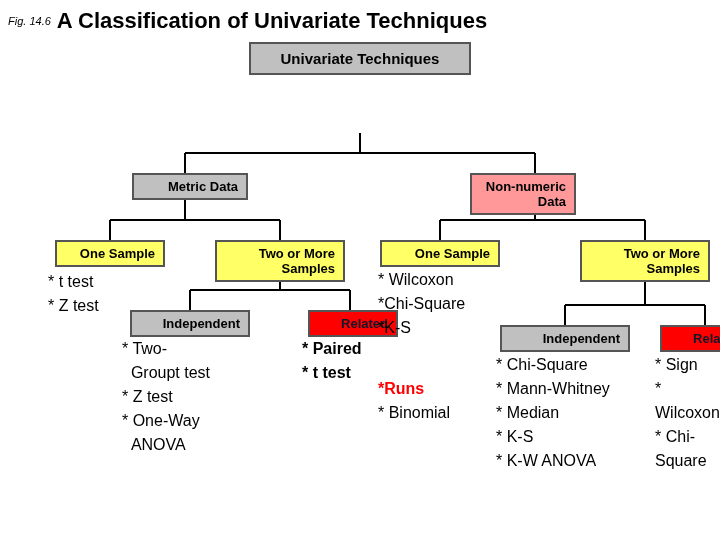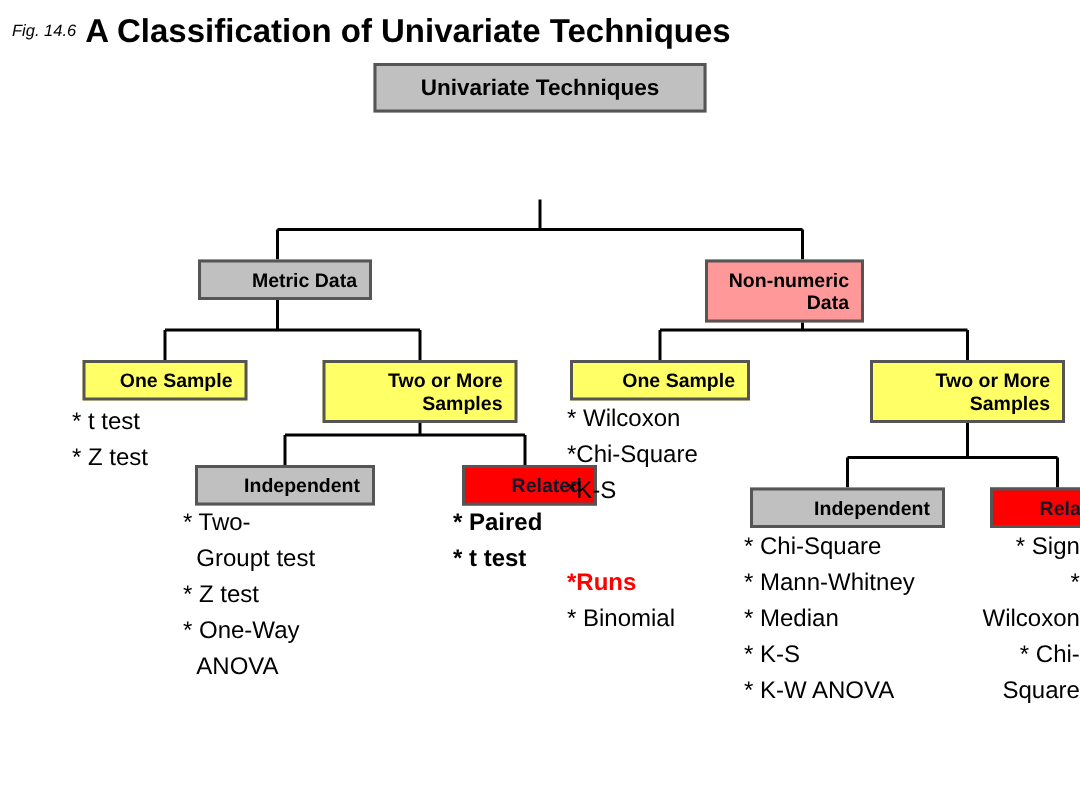--- a/index.html
+++ b/index.html
@@ -196,19 +196,19 @@
     </div>
 
     <div class="bullet-list" style="left:486px; top:278px;">
       <div>* Chi-Square</div>
       <div>* Mann-Whitney</div>
       <div>* Median</div>
       <div>* K-S</div>
       <div>* K-W ANOVA</div>
     </div>
 
-    <div class="bullet-list" style="left:645px; top:278px;text-align:right;">
+    <div class="bullet-list" style="left:645px; top:278px;">
       <div>* Sign</div>
       <div>* Wilcoxon</div>
       <div>* Chi-Square</div>
     </div>
   </div>
 </div>
 
 </body></html>

